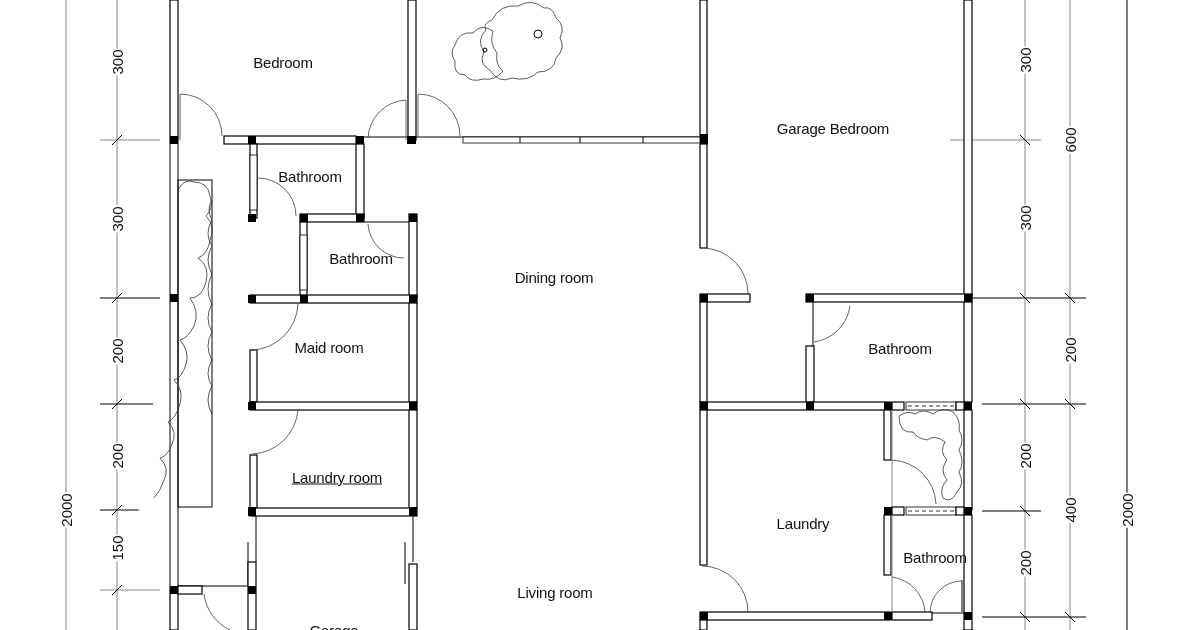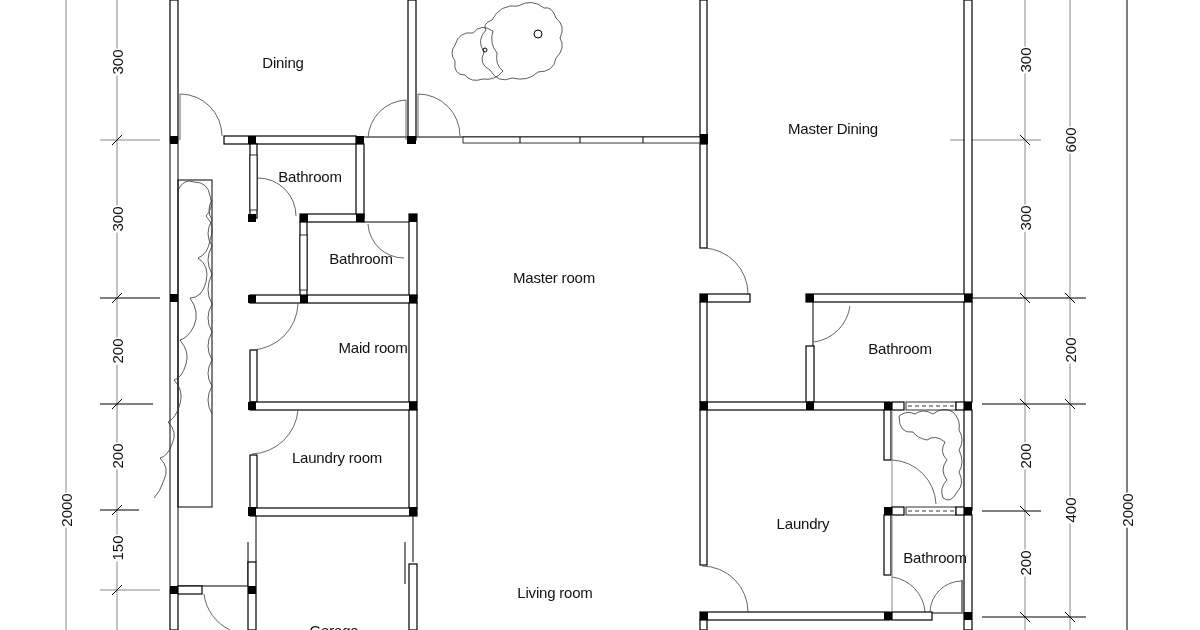--- a/index.html
+++ b/index.html
@@ -202,28 +202,28 @@
     <rect class="wall" x="700" y="612" width="190" height="8"></rect>
     <rect class="col" x="700" y="612" width="8" height="8"></rect>
     <rect class="col" x="884" y="612" width="8" height="8"></rect>
     <rect class="wall" x="892" y="612" width="40" height="8"></rect>
     <line class="thin" x1="932" y1="613" x2="964" y2="613"></line>
     <rect class="col" x="964" y="612" width="8" height="8"></rect>
     <rect class="wall" x="700" y="620" width="7" height="10"></rect>
   </g>
 </svg>
 
-<div class="label" style="left:283px;top:62px;">Dining</div>
-<div class="label" style="left:833px;top:128px;">Master Dining</div>
+<div class="label" style="left:283px;top:62px;">Bedroom</div>
+<div class="label" style="left:833px;top:128px;">Garage Bedroom</div>
 <div class="label" style="left:310px;top:176px;">Bathroom</div>
 <div class="label" style="left:361px;top:258px;">Bathroom</div>
-<div class="label" style="left:554px;top:277px;">Master room</div>
-<div class="label" style="left:329px;top:347px;margin-left:44px;">Maid room</div>
+<div class="label" style="left:554px;top:277px;">Dining room</div>
+<div class="label" style="left:329px;top:347px;">Maid room</div>
 <div class="label" style="left:900px;top:348px;">Bathroom</div>
-<div class="label" style="left:337px;top:457px;">Laundry room</div>
+<div class="label" style="left:337px;top:477px;text-decoration:underline;">Laundry room</div>
 <div class="label" style="left:803px;top:523px;">Laundry</div>
 <div class="label" style="left:935px;top:557px;">Bathroom</div>
 <div class="label" style="left:555px;top:592px;text-align:center;">Living room</div>
 <div class="label" style="left:334px;top:630px;">Garage</div>
 
 <div class="dimtxt" style="left:66px;top:510px;">2000</div>
 <div class="dimtxt" style="left:117px;top:62px;">300</div>
 <div class="dimtxt" style="left:117px;top:219px;">300</div>
 <div class="dimtxt" style="left:117px;top:351px;">200</div>
 <div class="dimtxt" style="left:117px;top:456px;">200</div>

